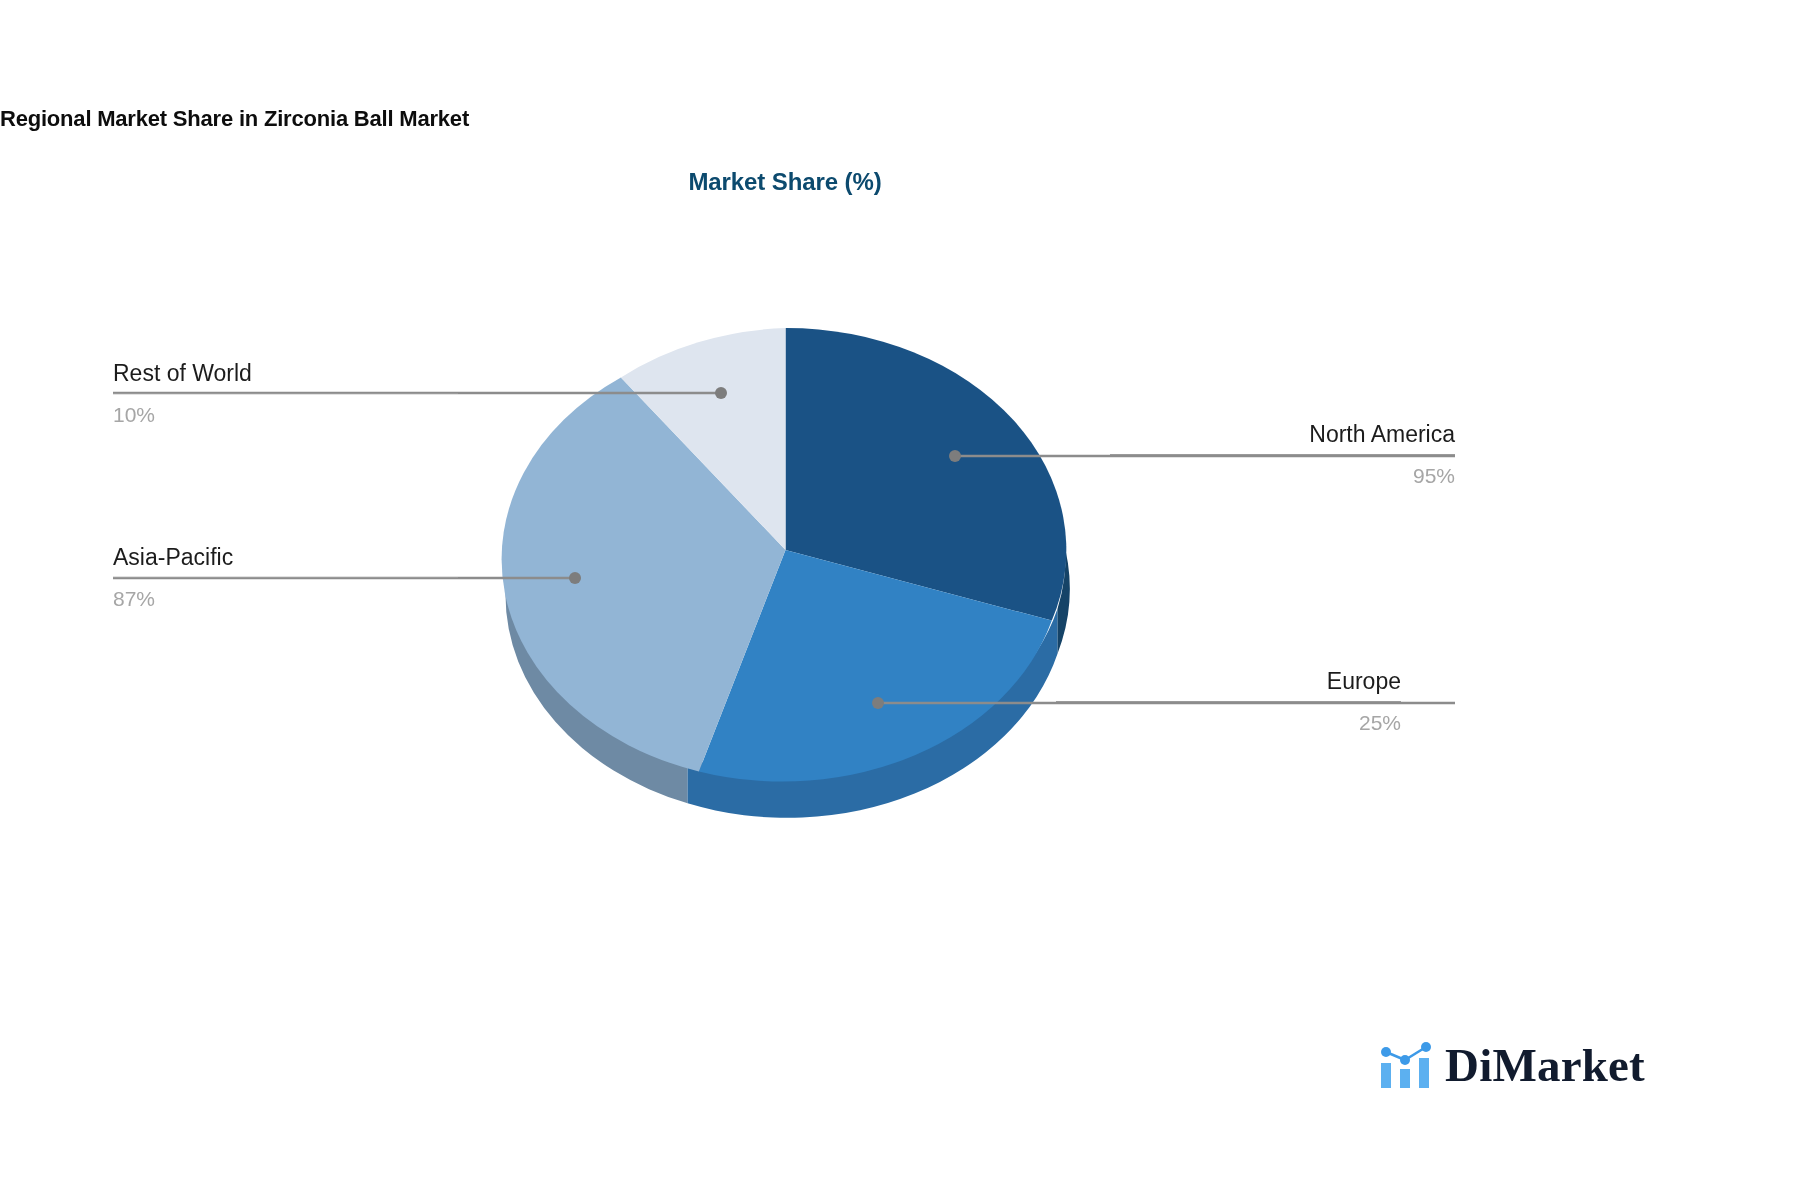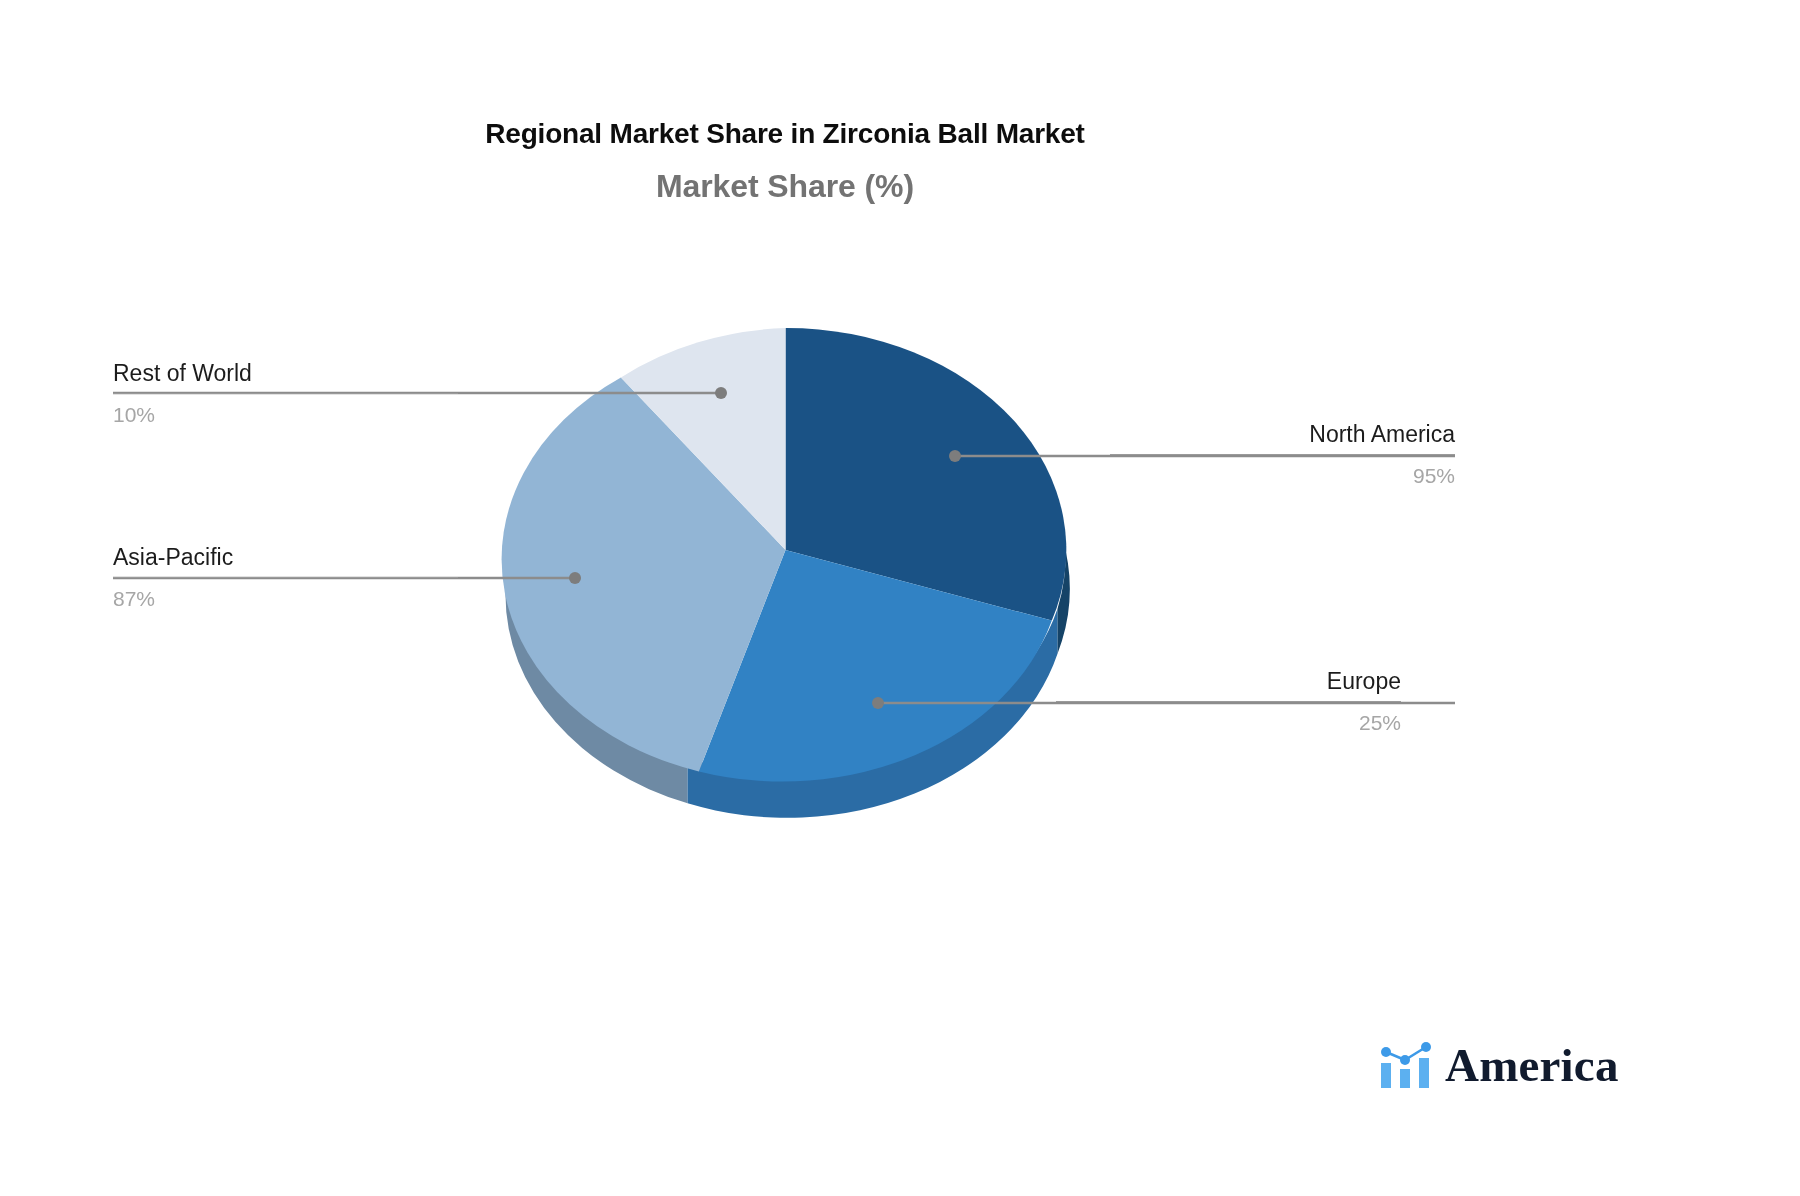--- a/index.html
+++ b/index.html
@@ -19,37 +19,37 @@
     left: 0; top: 0;
     width: 1800px;
     height: 1196px;
     background: #ffffff;
   }
 
   
   .chart-title {
     position: absolute;
     left: 0;
-    top: 118px;
+    top: 106px;
     width: 1570px;
-    text-align: center;
-    font-size: 28px;
+    text-align: left;
+    font-size: 22px;
     font-weight: bold;
     color: #0d0d0d;
     letter-spacing: -0.2px;
   }
   .chart-subtitle {
     position: absolute;
     left: 0;
     top: 168px;
     width: 1570px;
     text-align: center;
-    font-size: 32px;
+    font-size: 24px;
     font-weight: bold;
-    color: #737373;
+    color: #0c4a6e;
     letter-spacing: -0.1px;
   }
 
   
   #pie-svg {
     position: absolute;
     left: 0;
     top: 0;
     width: 1800px;
     height: 1196px;
@@ -188,16 +188,16 @@
       <path d="M 8 12 L 27 20 L 48 7" stroke="#3d9ae8" stroke-width="2.6" fill="none" stroke-linecap="round" stroke-linejoin="round"></path>
 
       <circle cx="8" cy="12" r="5" fill="#3d9ae8"></circle>
       <circle cx="27" cy="20" r="5" fill="#3d9ae8"></circle>
       <circle cx="48" cy="7" r="5" fill="#3d9ae8"></circle>
 
       <rect x="3" y="23" width="10" height="25" fill="#5cb0f0"></rect>
       <rect x="22" y="29" width="10" height="19" fill="#5cb0f0"></rect>
       <rect x="41" y="18" width="10" height="30" fill="#5cb0f0"></rect>
     </svg>
-    <span class="logo-word">America</span>
+    <span class="logo-word">DiMarket</span>
   </div>
 
 </div>
 
 </body></html>

